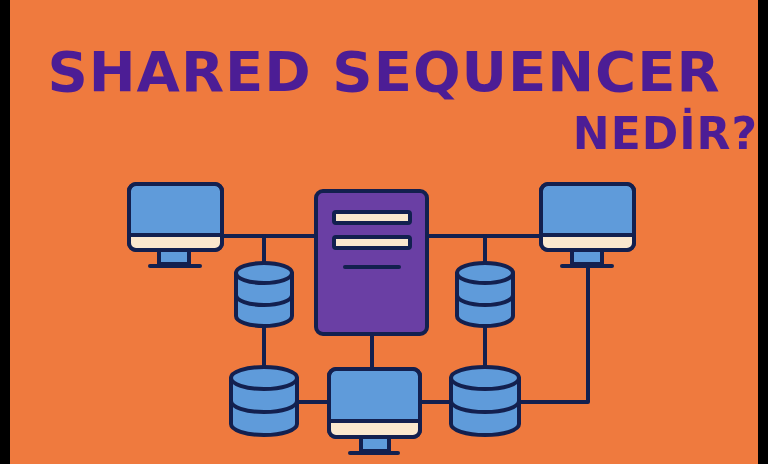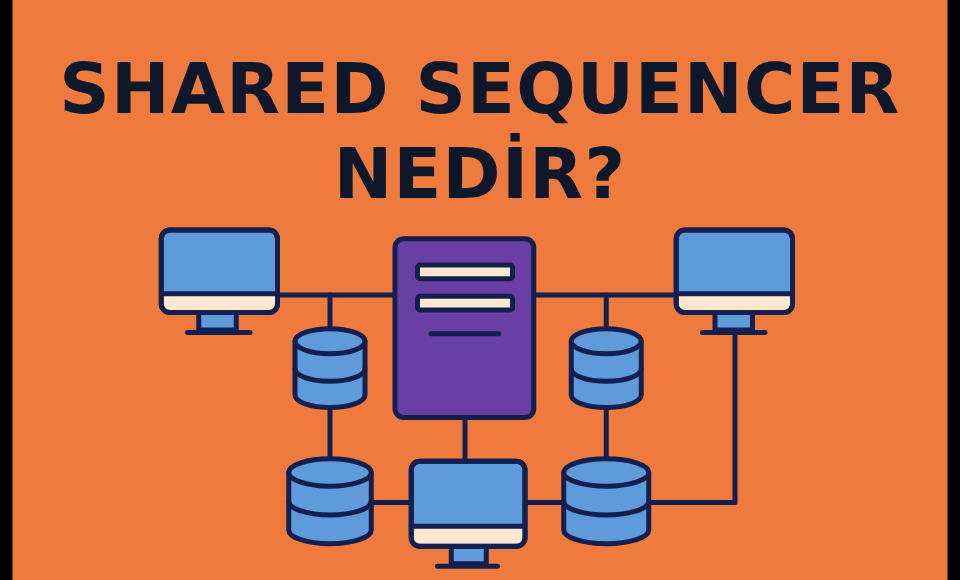--- a/index.html
+++ b/index.html
@@ -10,29 +10,29 @@
     }
     .canvas {
       position: absolute; left: 10px; top: 0;
       width: 748px; height: 464px;
       background: #EF7A3E;
       overflow: hidden;
     }
     .title {
       position: absolute; left: 0; width: 748px;
       text-align: center;
-      color: #0f172a;
+      color: #4c1d95;
       font-family: "DejaVu Sans", sans-serif;
       font-weight: bold;
       letter-spacing: 1px;
       margin: 0;
       line-height: 1;
     }
     .title-line1 { top: 44px; font-size: 56px; }
-    .title-line2 { top: 112px; font-size: 56px; }
+    .title-line2 { top: 112px; font-size: 44px; text-align: right; }
     svg.diagram { position: absolute; left: 0; top: 0; }
   </style>
 </head>
 <body>
 
 <div class="canvas">
   <h1 class="title title-line1">SHARED SEQUENCER</h1>
   <h1 class="title title-line2">NEDİR?</h1>
 
   <svg class="diagram" width="748" height="464" viewBox="10 0 748 464" stroke="#13204F" stroke-width="4" stroke-linejoin="round" stroke-linecap="round">

